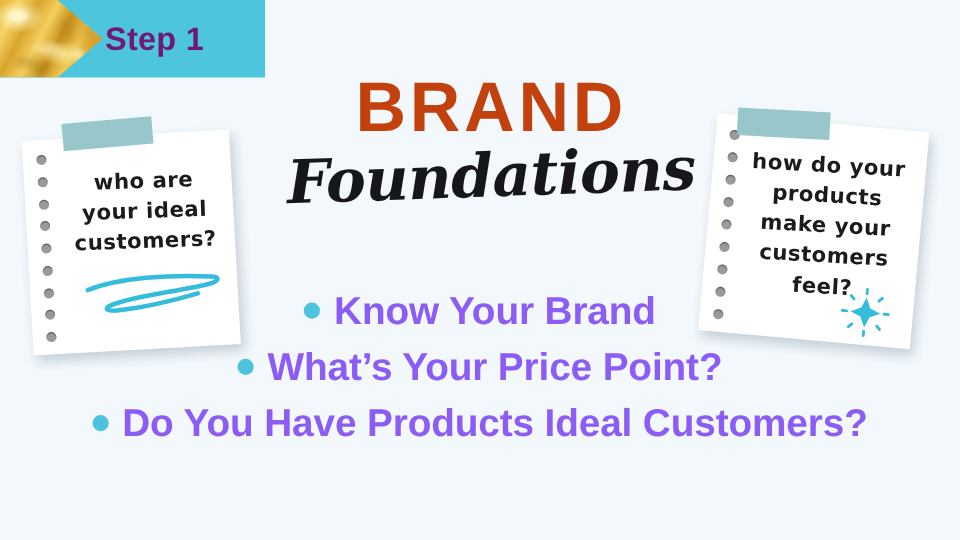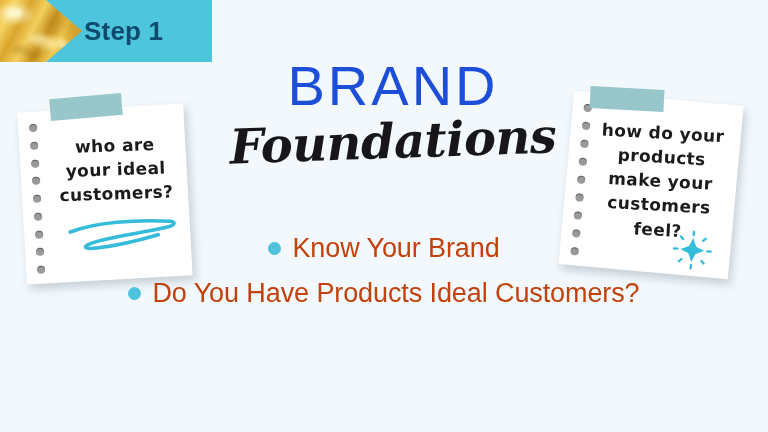--- a/index.html
+++ b/index.html
@@ -33,21 +33,21 @@
     z-index: 6;
   }
   #step-label {
     position: absolute;
     left: 84px;
     top: 0;
     height: 62px;
     line-height: 62px;
     font-size: 26px;
     font-weight: bold;
-    color: #0c4a6e;
+    color: #701a75;
     letter-spacing: .2px;
     white-space: nowrap;
   }
   
   #gold-chevron {
     position: absolute;
     left: 0;
     top: 0;
     width: 82px;
     height: 62px;
@@ -70,22 +70,22 @@
   #title-block {
     position: absolute;
     left: 228px;
     top: 58px;
     width: 330px;
     text-align: center;
     z-index: 4;
   }
   #title-brand {
     font-size: 56px;
-    font-weight: normal;
-    color: #1d4ed8;
+    font-weight: bold;
+    color: #c2410c;
     letter-spacing: 3px;
     line-height: 1;
     font-family: "Liberation Sans", sans-serif;
   }
   #title-script {
     margin-top: 2px;
     font-family: "DejaVu Serif", serif;
     font-style: italic;
     font-weight: bold;
     font-size: 48px;
@@ -213,23 +213,23 @@
   }
   .bullet-dot {
     width: 13px;
     height: 13px;
     border-radius: 50%;
     background: #4dc3de;
     margin-right: 11px;
     flex: 0 0 auto;
   }
   .bullet-text {
-    font-size: 27px;
-    font-weight: normal;
-    color: #c2410c;
+    font-size: 31px;
+    font-weight: bold;
+    color: #8b5cf6;
     letter-spacing: -.1px;
     white-space: nowrap;
   }
 </style>
 </head>
 <body>
 
 <div id="slide">
 
   <div id="step-banner">
@@ -296,17 +296,21 @@
   </div>
   <div id="tape-right" class="tape"></div>
 
   <div id="bullets">
     <div class="bullet-row">
       <span class="bullet-dot"></span>
       <span class="bullet-text">Know Your Brand</span>
     </div>
     <div class="bullet-row">
       <span class="bullet-dot"></span>
+      <span class="bullet-text">What’s Your Price Point?</span>
+    </div>
+    <div class="bullet-row">
+      <span class="bullet-dot"></span>
       <span class="bullet-text">Do You Have Products Ideal Customers?</span>
     </div>
   </div>
 
 </div>
 
 </body></html>

